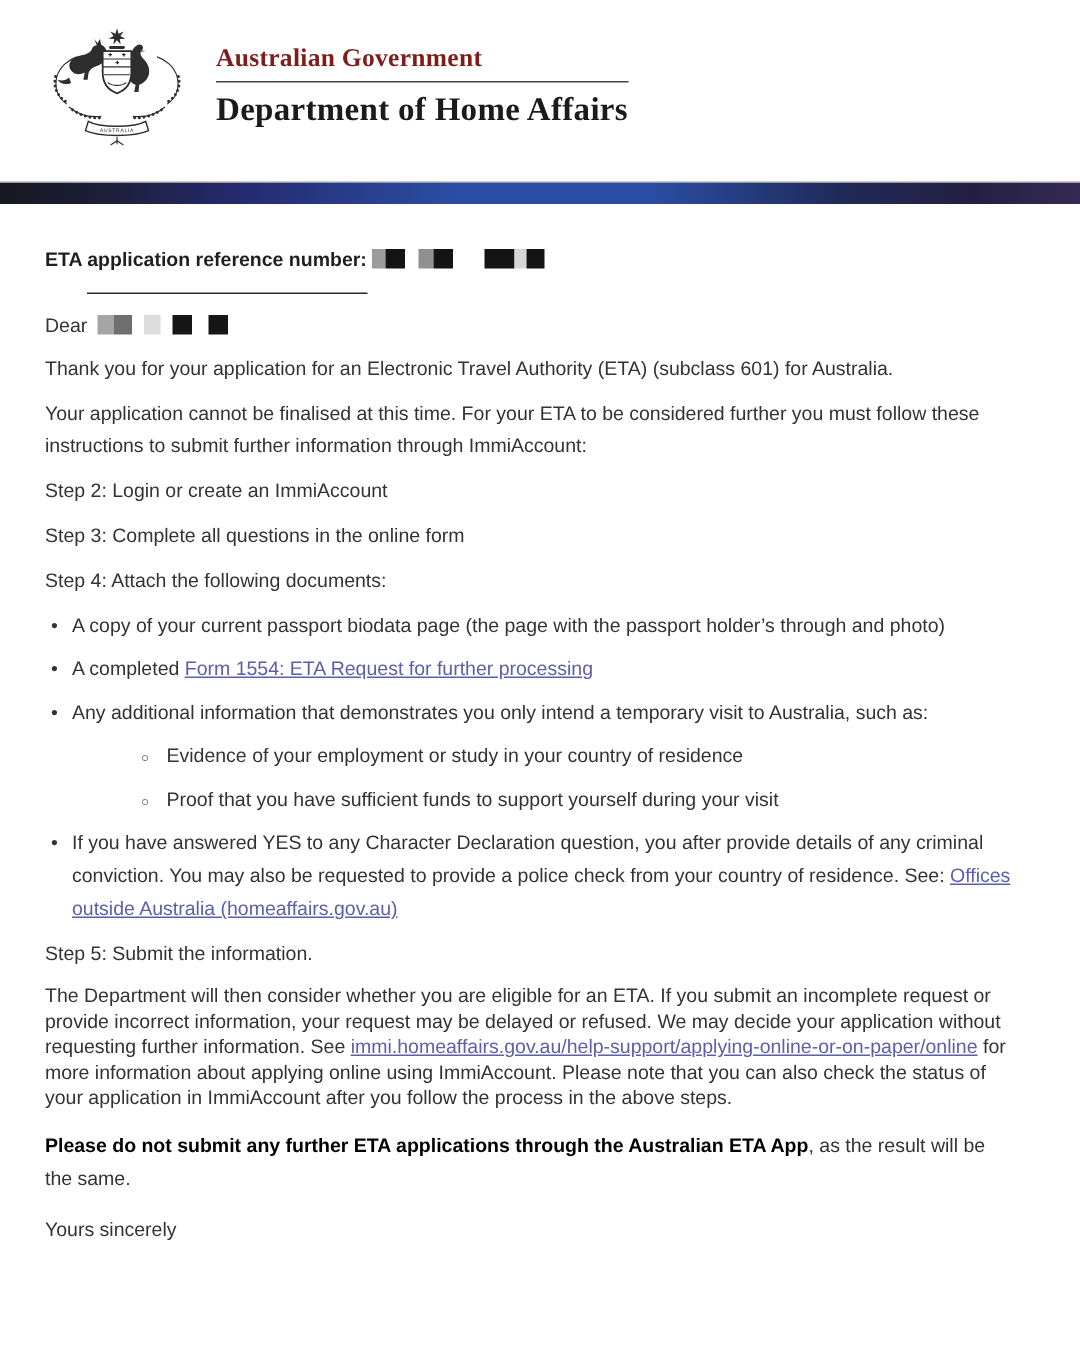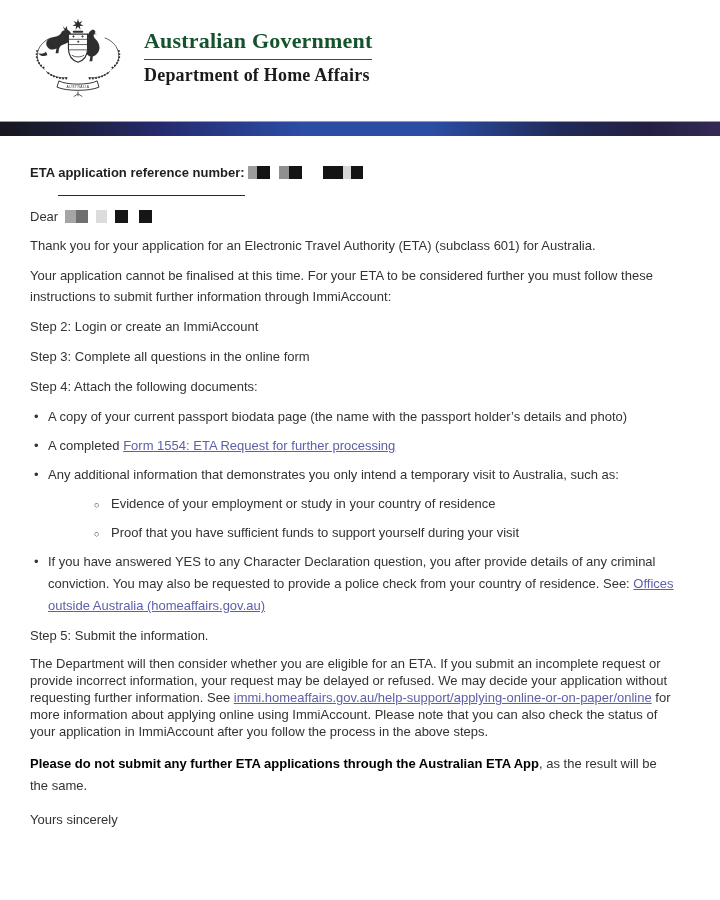--- a/index.html
+++ b/index.html
@@ -3,23 +3,23 @@
 <meta charset="utf-8">
 <style>
   html,body{margin:0;padding:0;background:#ffffff;}
   body{width:720px;height:900px;font-family:"Liberation Sans",sans-serif;color:#333333;overflow:hidden;}
   .page{width:720px;height:900px;background:#fff;position:relative;}
 
   
   .gov-header{display:flex;align-items:center;gap:18px;padding:14px 0 0 30px;}
   .crest{width:96px;height:86px;flex:0 0 auto;}
   .crest-text{display:inline-block;}
-  .crest-text .agency{font-family:"Liberation Serif",serif;font-weight:bold;font-size:22px;color:#14532d;letter-spacing:.2px;padding-bottom:4px;}
+  .crest-text .agency{font-family:"Liberation Serif",serif;font-weight:bold;font-size:17px;color:#7f1d1d;letter-spacing:.2px;padding-bottom:4px;}
   .crest-text .rule{height:1px;background:#444;margin:1px 0 5px 0;width:100%;}
-  .crest-text .dept{font-family:"Liberation Serif",serif;font-weight:bold;font-size:18px;color:#1b1b1b;letter-spacing:.2px;}
+  .crest-text .dept{font-family:"Liberation Serif",serif;font-weight:bold;font-size:22px;color:#1b1b1b;letter-spacing:.2px;}
 
   
   .banner-bar{margin-top:21px;height:14px;width:720px;border-top:1px solid #9a9aa2;
     background:linear-gradient(90deg,#17171f 0%,#1d1f3a 10%,#252a6e 22%,#2b4da4 42%,#2b4da4 60%,#202a58 78%,#241f42 90%,#352a56 100%);}
 
   
   .letter{padding:26px 46px 0 30px;font-size:13px;line-height:21px;color:#333;}
   .letter p{margin:0 0 9px 0;}
   p.ref-line{font-weight:bold;color:#1f1f1f;margin-bottom:23px;}
   .ref-underline{border-bottom:1.5px solid #2a2a2a;padding-bottom:15px;}
@@ -105,21 +105,21 @@
     <p>Your application cannot be finalised at this time. For your ETA to be considered further you must follow these instructions to submit further information through ImmiAccount:</p>
 
 
     <p>Step 2: Login or create an ImmiAccount</p>
 
     <p>Step 3: Complete all questions in the online form</p>
 
     <p>Step 4: Attach the following documents:</p>
 
     <ul class="blist">
-      <li>A copy of your current passport biodata page (the name with the passport holder’s details and photo)</li>
+      <li>A copy of your current passport biodata page (the page with the passport holder’s through and photo)</li>
       <li><span>A completed </span><a class="doclink">Form 1554: ETA Request for further processing</a></li>
       <li><span>Any additional information that demonstrates you only intend a temporary visit to Australia, such as:</span>
         <ul class="sublist">
           <li>Evidence of your employment or study in your country of residence</li>
           <li>Proof that you have sufficient funds to support yourself during your visit</li>
         </ul>
       </li>
       <li class="wide"><span>If you have answered YES to any Character Declaration question, you after provide details of any criminal conviction. You may also be requested to provide a police check from your country of residence. See: </span><a class="doclink">Offices outside Australia (homeaffairs.gov.au)</a></li>
     </ul>
 

